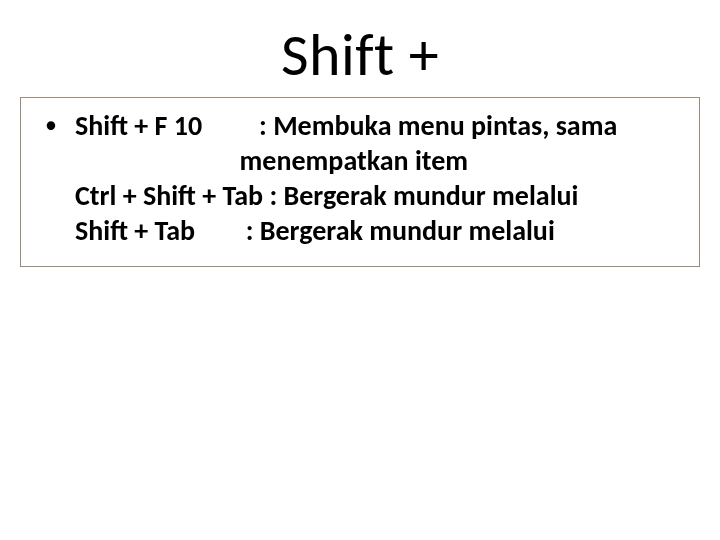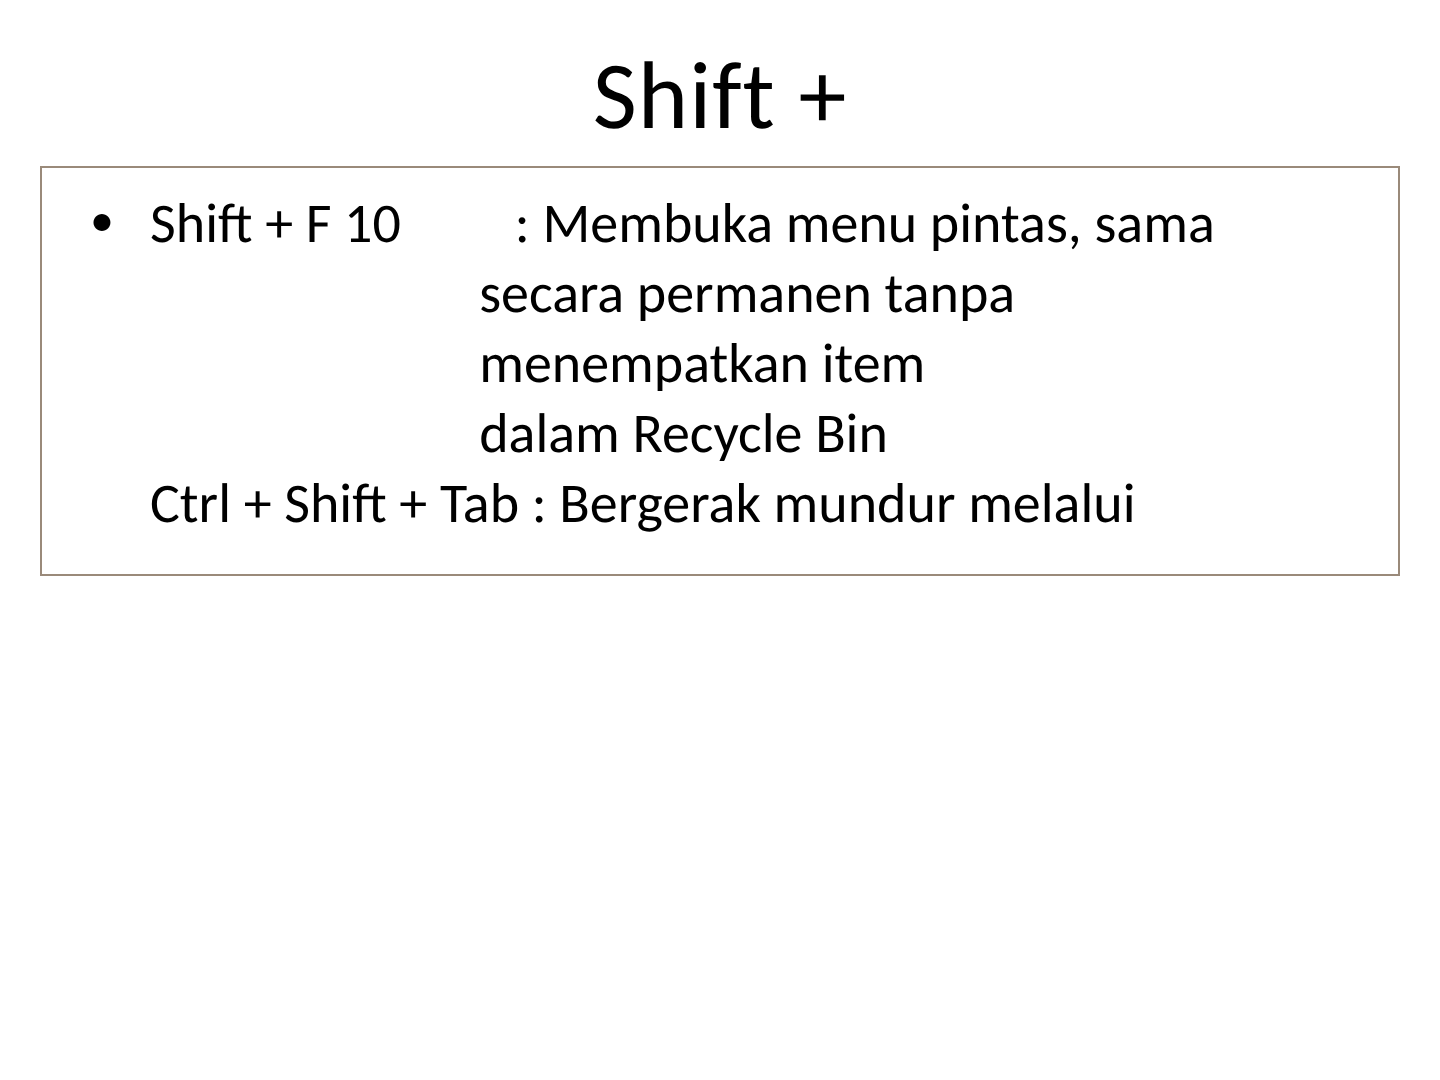--- a/index.html
+++ b/index.html
@@ -12,21 +12,21 @@
     color: #000;
   }
   .slide {
     width: 720px;
     height: 540px;
     position: relative;
     box-sizing: border-box;
   }
   .title {
     text-align: center;
-    font-size: 48px;
+    font-size: 60px;
     font-weight: 400;
     margin: 0;
     padding-top: 18px;
     padding-bottom: 6px;
     letter-spacing: 0.5px;
   }
   .content-box {
     margin: 0 20px 0 20px;
     border: 1px solid #9a8a7a;
     padding: 10px 22px 18px 22px;
@@ -45,36 +45,35 @@
     width: 30px;
     flex: 0 0 30px;
     font-size: 24px;
     line-height: 1.45;
     text-align: left;
     padding-left: 2px;
   }
   .entry {
     margin-left: 0;
   }
-  .nowrap { white-space: pre; }
+  .nowrap { white-space: pre; font-weight: bold; }
 </style>
 </head>
 <body>
 
 <div class="slide">
 
   <h1 class="title">Shift +</h1>
 
   <div class="content-box body-text">
 
     <div class="bullet-row">
       <div class="bullet">•</div>
       <div class="entry">
         <div class="nowrap">Shift + F 10         : Membuka menu pintas, sama</div>
-        <div class="nowrap">                          secara permanen tanpa</div>
         <div class="nowrap">                          menempatkan item</div>
-        <div class="nowrap">                          dalam Recycle Bin</div>
         <div class="nowrap">Ctrl + Shift + Tab : Bergerak mundur melalui</div>
+        <div class="nowrap">Shift + Tab        : Bergerak mundur melalui</div>
       </div>
     </div>
 
   </div>
 </div>
 
 </body></html>

